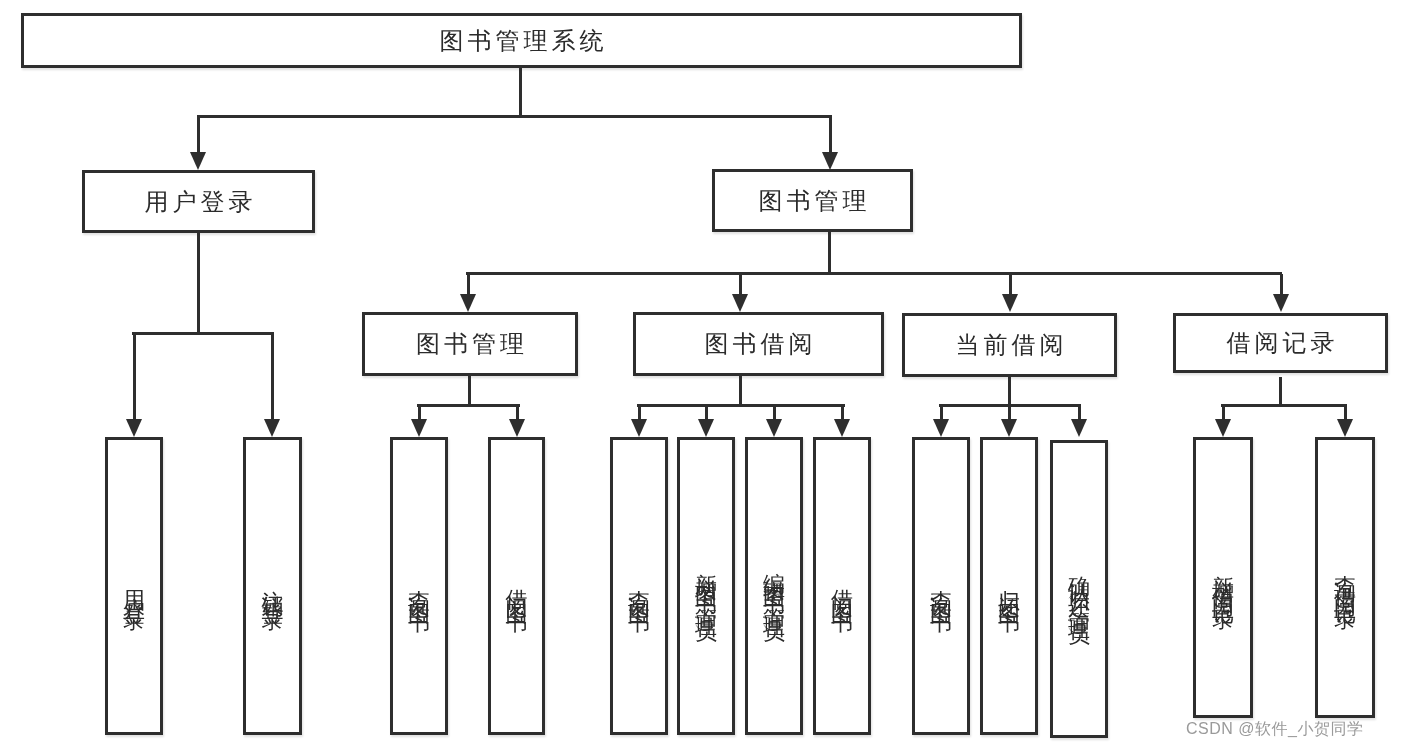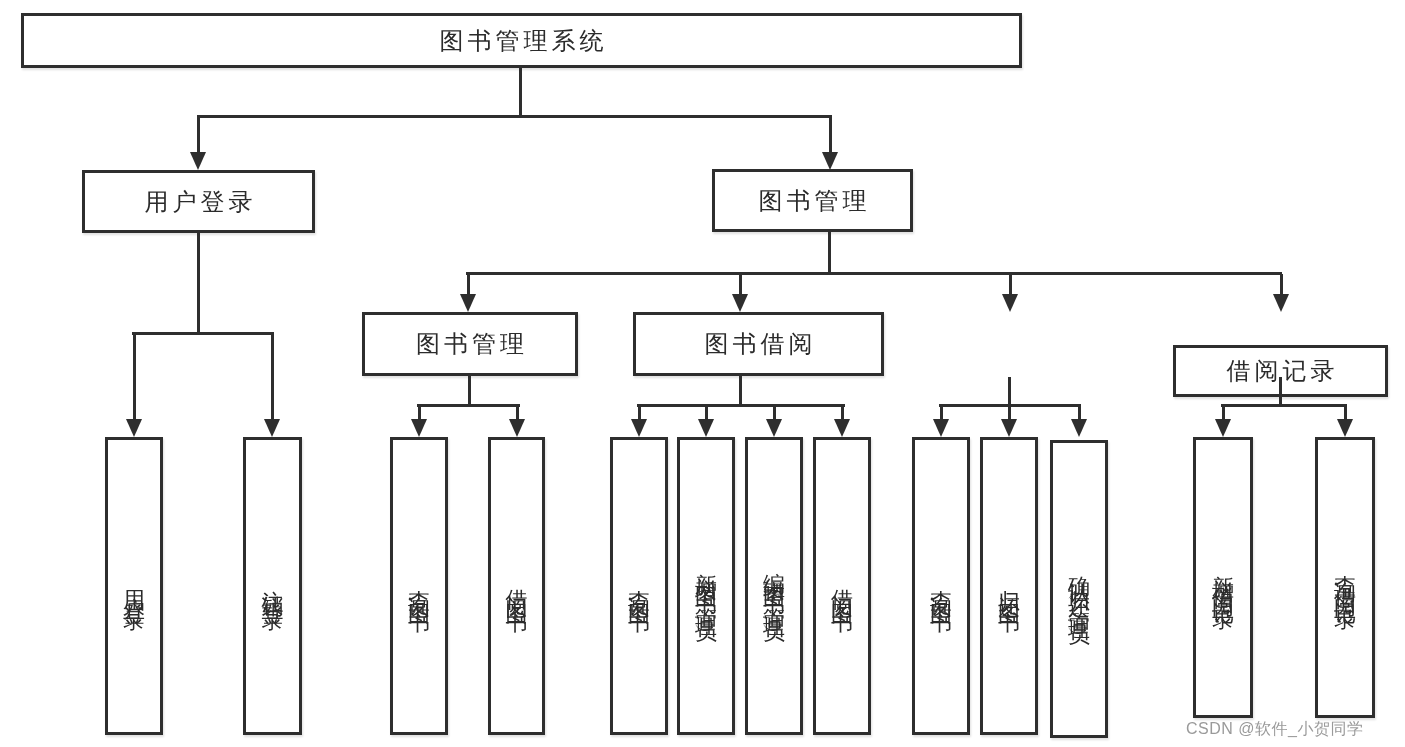--- a/index.html
+++ b/index.html
@@ -82,21 +82,22 @@
 
   <div class="vline" style="left:828px;top:232px;height:42px;"></div>
   <div class="hline" style="left:466px;top:272px;width:816px;"></div>
   <div class="arrow" style="left:460px;top:274px;height:38px;"></div>
   <div class="arrow" style="left:732px;top:274px;height:38px;"></div>
   <div class="arrow" style="left:1002px;top:274px;height:38px;"></div>
   <div class="arrow" style="left:1273px;top:274px;height:38px;"></div>
 
   <div class="box h-box" style="left:362px;top:312px;width:216px;height:64px;">图书管理</div>
   <div class="box h-box" style="left:633px;top:312px;width:251px;height:64px;">图书借阅</div>
-  <div class="box h-box" style="left:1173px;top:313px;width:215px;height:52px;margin-top:32px;">借阅记录</div>
+  <div class="box h-box" style="left:902px;top:313px;width:215px;height:64px;">当前借阅</div>
+  <div class="box h-box" style="left:1173px;top:313px;width:215px;height:60px;">借阅记录</div>
 
   <div class="vline" style="left:468px;top:376px;height:30px;"></div>
   <div class="hline" style="left:417px;top:404px;width:103px;"></div>
   <div class="arrow" style="left:411px;top:406px;height:31px;"></div>
   <div class="arrow" style="left:509px;top:406px;height:31px;"></div>
 
   <div class="vline" style="left:739px;top:376px;height:30px;"></div>
   <div class="hline" style="left:637px;top:404px;width:208px;"></div>
   <div class="arrow" style="left:631px;top:406px;height:31px;"></div>
   <div class="arrow" style="left:698px;top:406px;height:31px;"></div>

